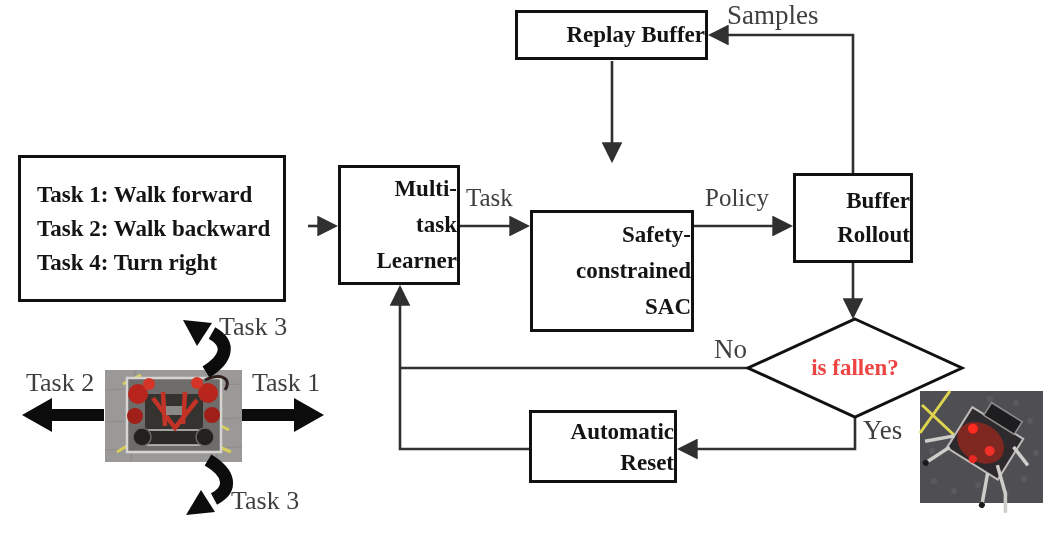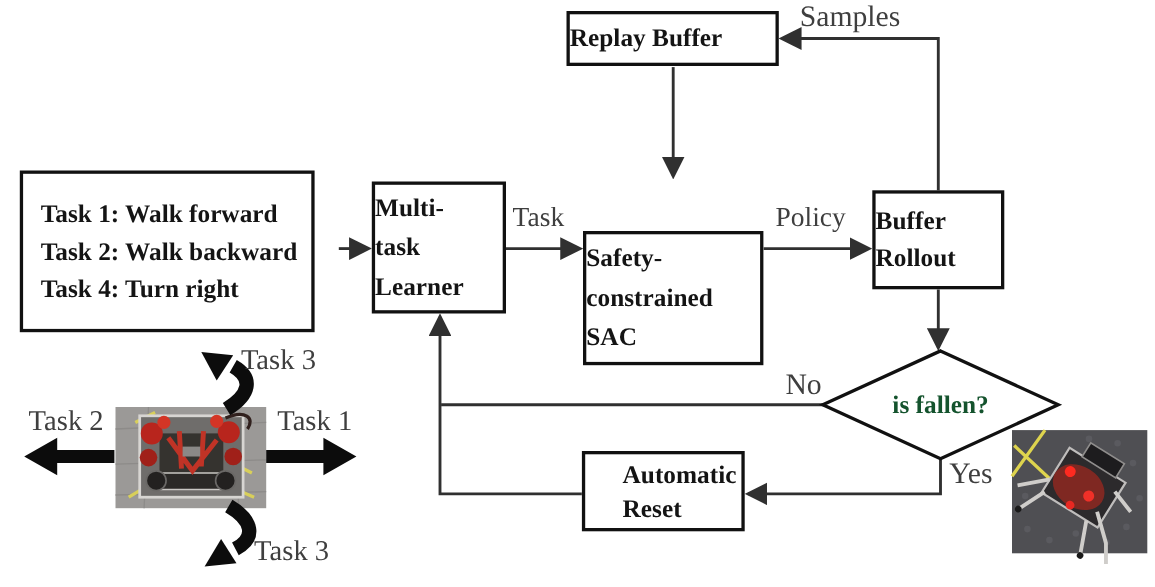--- a/index.html
+++ b/index.html
@@ -13,34 +13,34 @@
   svg.layer{position:absolute;left:0;top:0;}
   .box{
     position:absolute;
     box-sizing:border-box;
     background:#ffffff;
     border:3px solid #111111;
     color:#141414;
     font-weight:bold;
     display:flex;
     flex-direction:column;
-    align-items:flex-start;
+    align-items:flex-end;
     justify-content:center;
     text-align:center;
   }
   .box .ln{display:block;}
   #task-list{left:18px;top:155px;width:268px;height:147px;align-items:flex-start;padding-left:16px;font-size:23px;line-height:34px;text-align:left;}
   #learner{left:338px;top:165px;width:122px;height:120px;font-size:23px;line-height:36px;}
   #sac{left:530px;top:163px;width:164px;height:122px;font-size:23px;line-height:36px;margin-top:47px;}
   #rollout{left:793px;top:173px;width:120px;height:90px;font-size:23px;line-height:34px;}
   #replay{left:515px;top:10px;width:193px;height:50px;font-size:23px;}
   #reset{left:529px;top:410px;width:148px;height:73px;font-size:23px;line-height:31px;padding-left:34px;}
   #decision-label{
     position:absolute;left:780px;top:355px;width:150px;
-    text-align:center;font-weight:bold;font-size:23px;color:#14532d;
+    text-align:center;font-weight:bold;font-size:23px;color:#ef4444;
   }
   .elabel{
     position:absolute;
     color:#3f3f3f;
     font-size:26px;
     white-space:nowrap;
   }
   #lbl-samples{left:727px;top:0px;font-size:27px;}
   #lbl-task{left:466px;top:184px;font-size:25px;}
   #lbl-policy{left:705px;top:184px;font-size:25px;}

